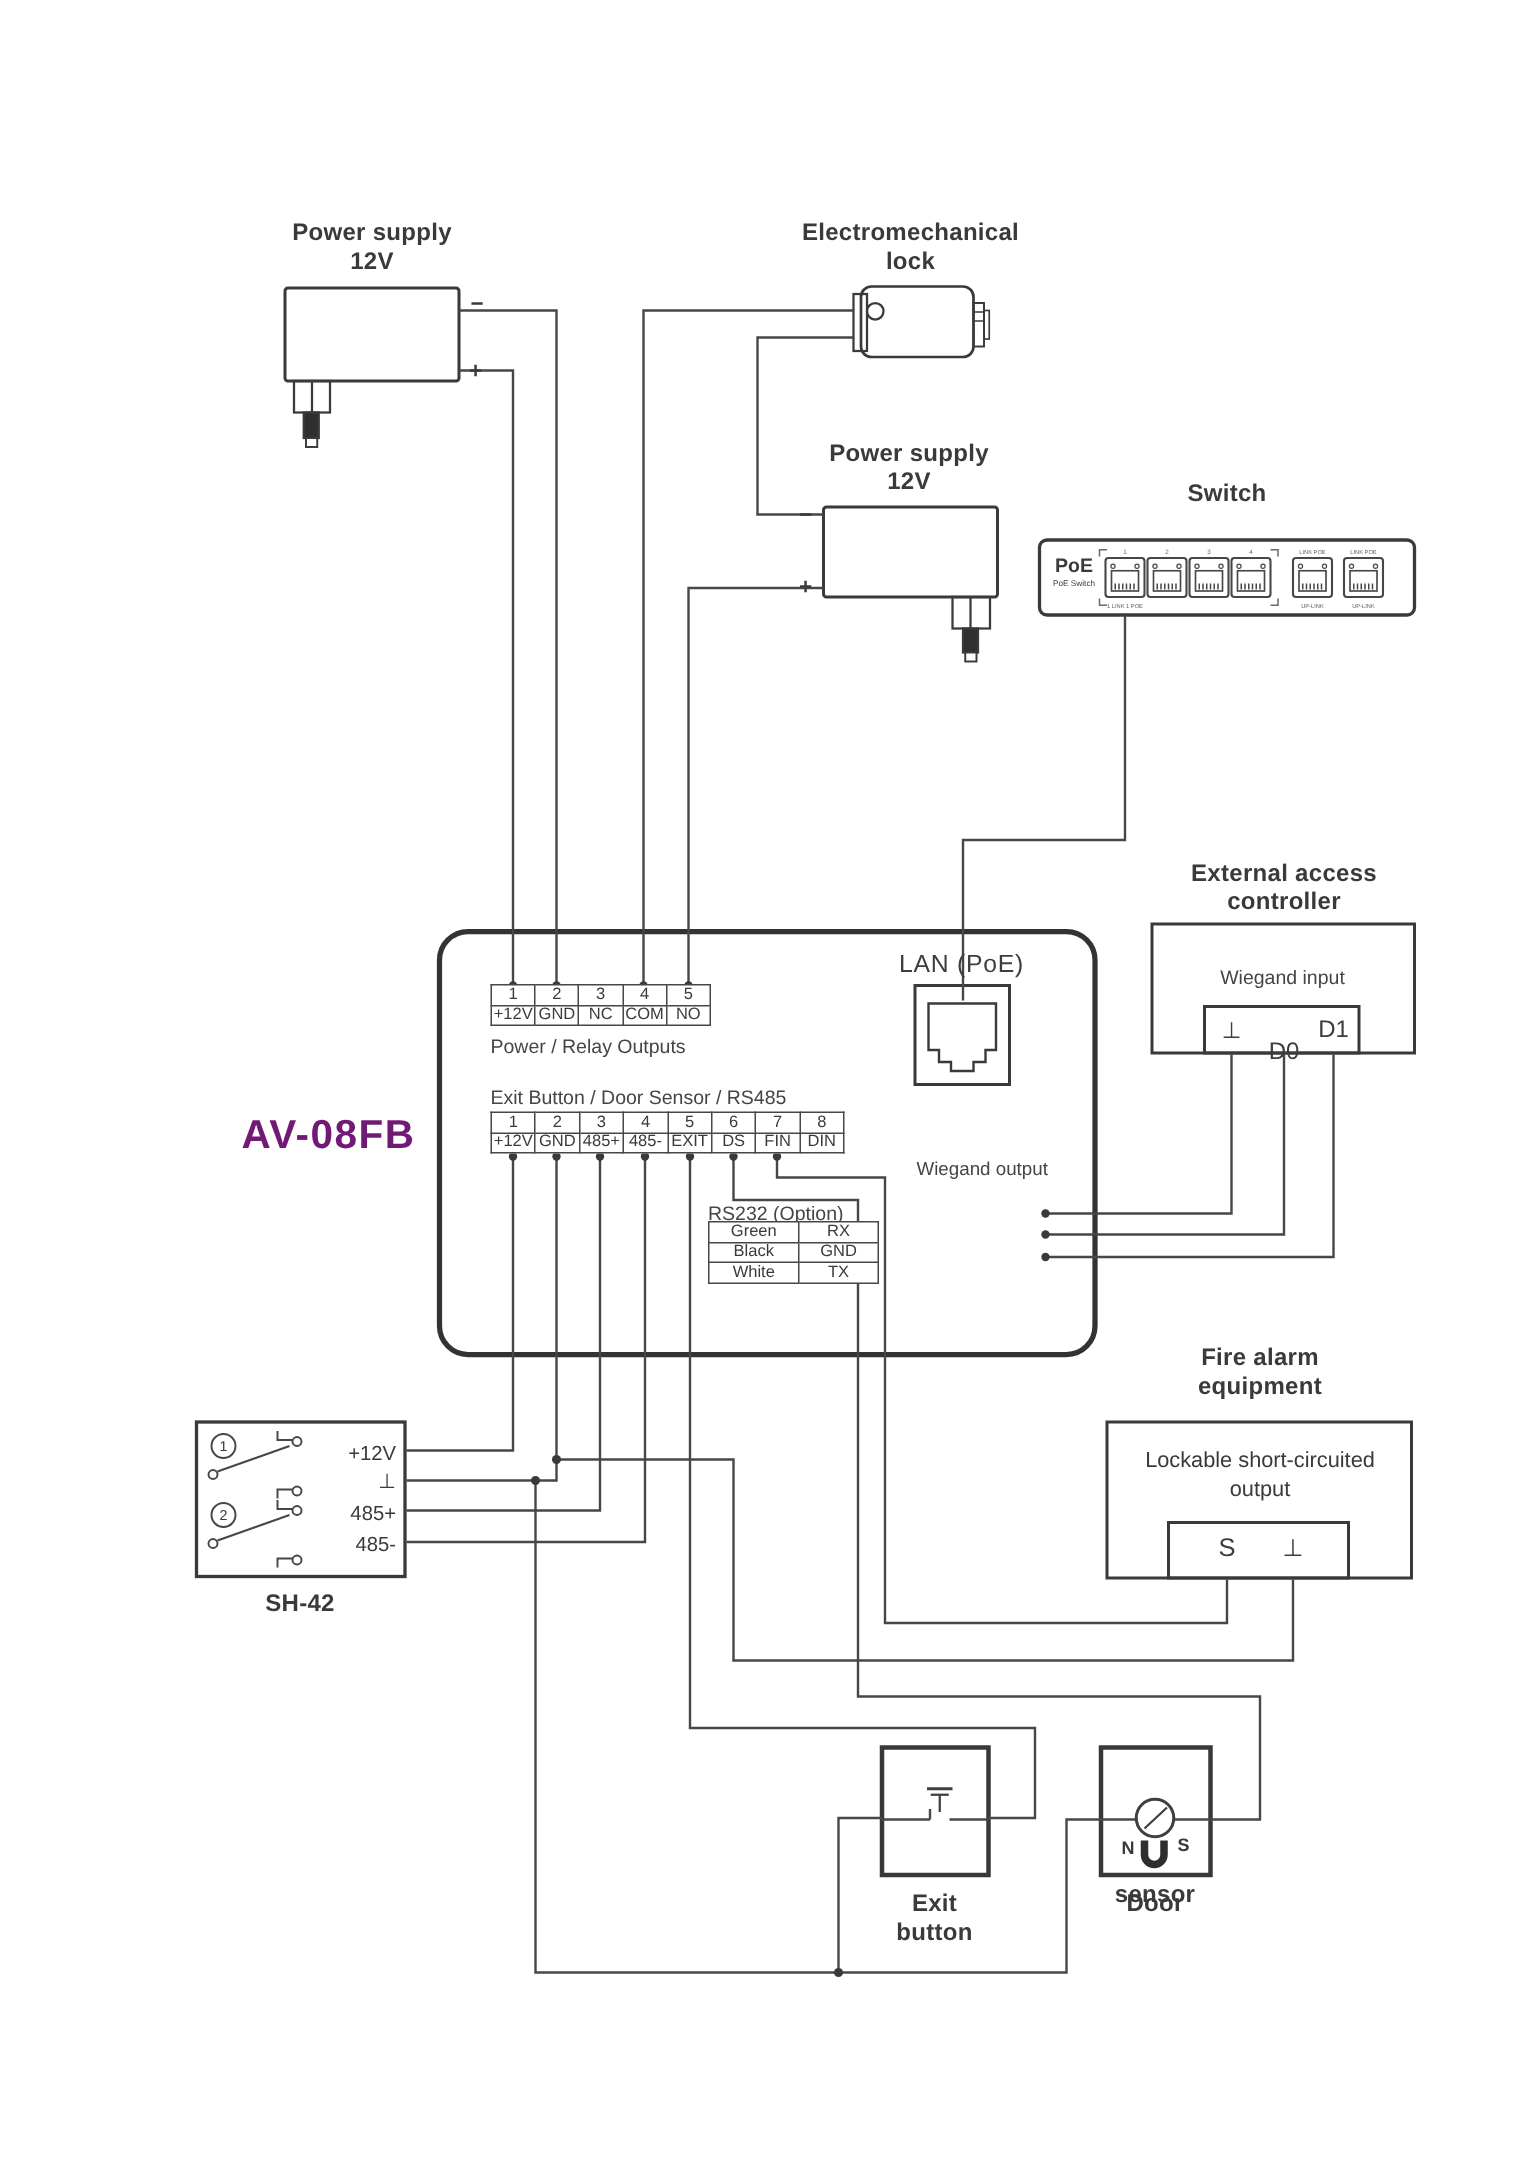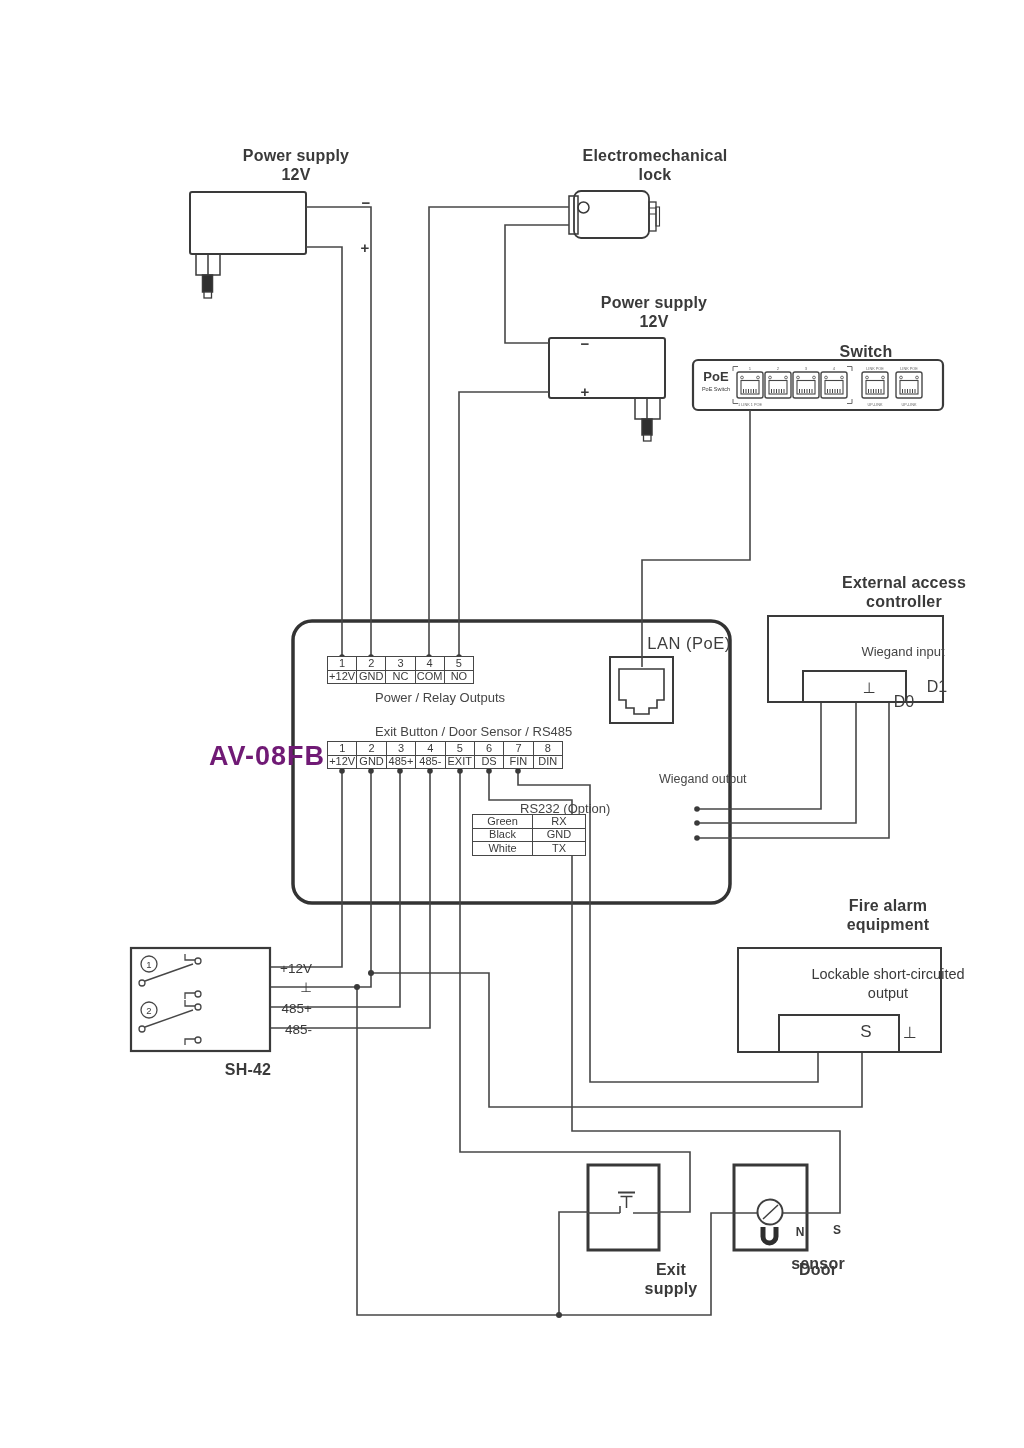--- a/index.html
+++ b/index.html
@@ -1,19 +1,19 @@
 <!DOCTYPE html>
 <html><head>
 <meta charset="utf-8">
 <style>
   html,body{margin:0;padding:0;background:#fff;}
   #canvas{position:relative;width:1024px;height:1448px;background:#fff;overflow:hidden;
           font-family:"Liberation Sans","DejaVu Sans",sans-serif;color:#3a3a3a;}
   svg.art{position:absolute;left:0;top:0;}
-  .t{position:absolute;white-space:nowrap;color:#3a3a3a;line-height:19px;margin-left:48px;}
+  .t{position:absolute;white-space:nowrap;color:#3a3a3a;line-height:19px;}
   .ctr{transform:translateX(-50%);text-align:center;}
   .title{font-size:16px;font-weight:600;letter-spacing:.2px;}
   .cap{font-size:13px;font-weight:400;color:#454545;}
   .sign{font-size:15px;font-weight:700;}
   .model{font-size:27px;font-weight:600;letter-spacing:1px;color:#701a75;}
   .lan{font-size:16.5px;font-weight:400;letter-spacing:.5px;color:#3d3d3d;}
   .term{font-weight:400;color:#3d3d3d;}
   .tbl{position:absolute;border-collapse:collapse;table-layout:fixed;background:#fff;}
   .tbl td{border:1.5px solid #474747;text-align:center;font-size:11px;height:12.5px;
           padding:0 1px;color:#3a3a3a;line-height:1;white-space:nowrap;overflow:hidden;}
@@ -230,21 +230,21 @@
 <div class="t sign ctr" style="left:317px;top:238px">+</div>
 
 <div class="t title ctr" style="left:607px;top:146px">Electromechanical</div>
 <div class="t title ctr" style="left:607px;top:165px">lock</div>
 
 <div class="t title ctr" style="left:606px;top:293px">Power supply</div>
 <div class="t title ctr" style="left:606px;top:312px">12V</div>
 <div class="t sign ctr" style="left:537px;top:334px">−</div>
 <div class="t sign ctr" style="left:537px;top:382px">+</div>
 
-<div class="t title ctr" style="left:818px;top:342px">Switch</div>
+<div class="t title ctr" style="left:818px;top:320px">Switch</div>
 
 <div class="t title ctr" style="left:856px;top:573px">External access</div>
 <div class="t title ctr" style="left:856px;top:592px">controller</div>
 <div class="t cap ctr" style="left:855px;top:642px">Wiegand input</div>
 <div class="t term ctr" style="left:821px;top:678px;font-size:15px">⊥</div>
 <div class="t term ctr" style="left:856px;top:692px;font-size:16px">D0</div>
 <div class="t term ctr" style="left:889px;top:677px;font-size:16px">D1</div>
 
 <div class="t model" style="left:161px;top:747px">AV-08FB</div>
 <div class="t lan ctr" style="left:641px;top:634px">LAN (PoE)</div>
@@ -261,21 +261,21 @@
 <div class="t term ctr" style="left:818px;top:1022px;font-size:17px">S</div>
 <div class="t term ctr" style="left:862px;top:1023px;font-size:16px">⊥</div>
 
 <div class="t rt" style="left:184px;top:959px;width:80px;font-size:13.5px">+12V</div>
 <div class="t rt" style="left:184px;top:978px;width:80px;font-size:13.5px">⊥</div>
 <div class="t rt" style="left:184px;top:999px;width:80px;font-size:13.5px">485+</div>
 <div class="t rt" style="left:184px;top:1020px;width:80px;font-size:13.5px">485-</div>
 <div class="t title ctr" style="left:200px;top:1060px">SH-42</div>
 
 <div class="t title ctr" style="left:623px;top:1260px">Exit</div>
-<div class="t title ctr" style="left:623px;top:1279px">supply</div>
+<div class="t title ctr" style="left:623px;top:1279px">button</div>
 <div class="t title ctr" style="left:770px;top:1260px">Door</div>
 <div class="t title ctr" style="left:770px;top:1254px">sensor</div>
 <div class="t ctr" style="left:752px;top:1223px;font-size:12px;font-weight:600">N</div>
 <div class="t ctr" style="left:789px;top:1221px;font-size:12px;font-weight:600">S</div>
 
 <table class="tbl" style="left:327px;top:656px;width:147px">
   <tbody>
         <tr>
     <td>1</td>
     <td>2</td>

